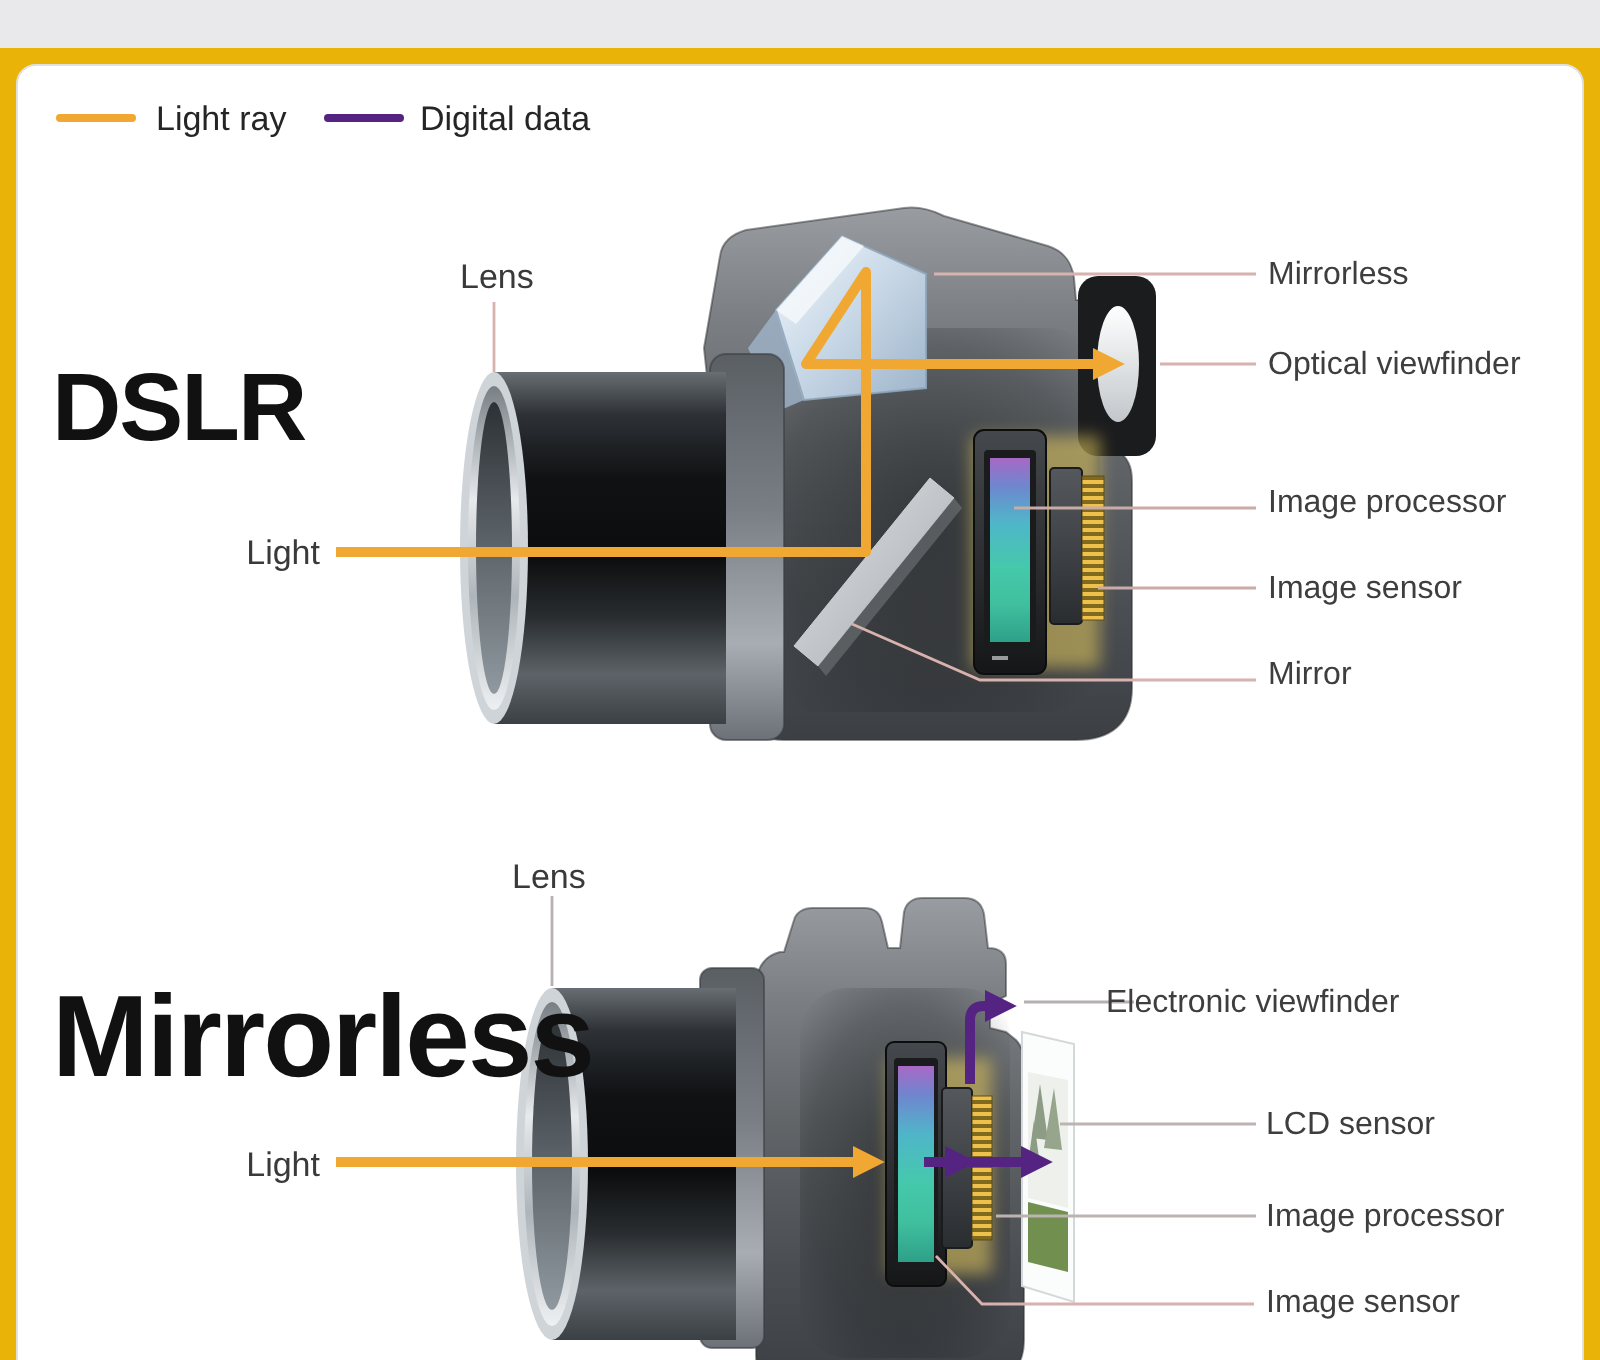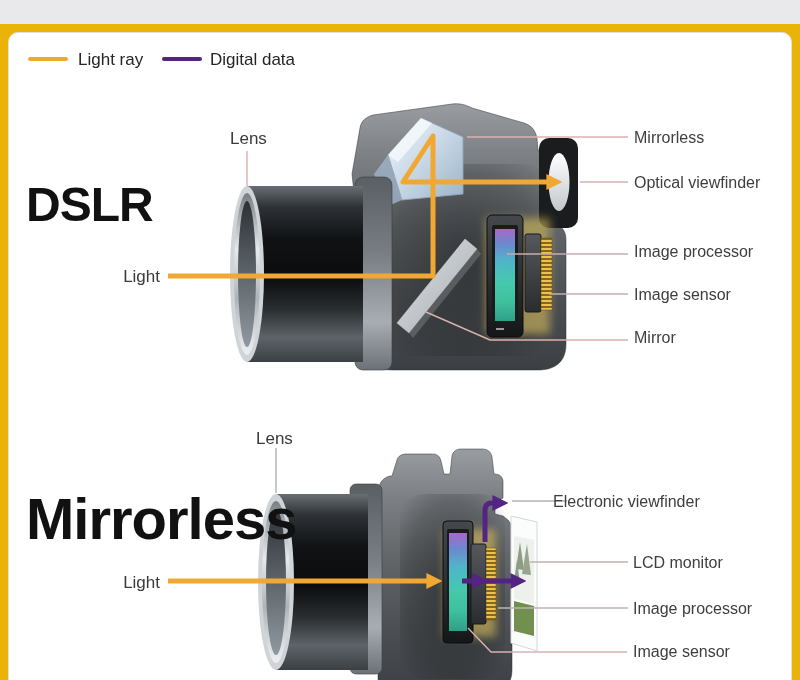--- a/index.html
+++ b/index.html
@@ -232,16 +232,16 @@
   <div class="abs callout" style="left:634px;top:105px;">Mirrorless</div>
   <div class="abs callout" style="left:634px;top:150px;text-align:center;">Optical viewfinder</div>
   <div class="abs callout" style="left:634px;top:219px;">Image processor</div>
   <div class="abs callout" style="left:634px;top:262px;">Image sensor</div>
   <div class="abs callout" style="left:634px;top:305px;">Mirror</div>
 
   <div class="abs title" style="left:26px;top:466px;font-size:58px;">Mirrorless</div>
   <div class="abs ptlabel" style="left:256px;top:405px;">Lens</div>
   <div class="abs ptlabel right-align" style="left:100px;top:549px;width:60px;">Light</div>
   <div class="abs callout" style="left:553px;top:469px;">Electronic viewfinder</div>
-  <div class="abs callout" style="left:633px;top:530px;">LCD monitor</div>
+  <div class="abs callout" style="left:633px;top:530px;">LCD sensor</div>
   <div class="abs callout" style="left:633px;top:576px;">Image processor</div>
   <div class="abs callout" style="left:633px;top:619px;">Image sensor</div>
 </div>
 
 </body></html>

